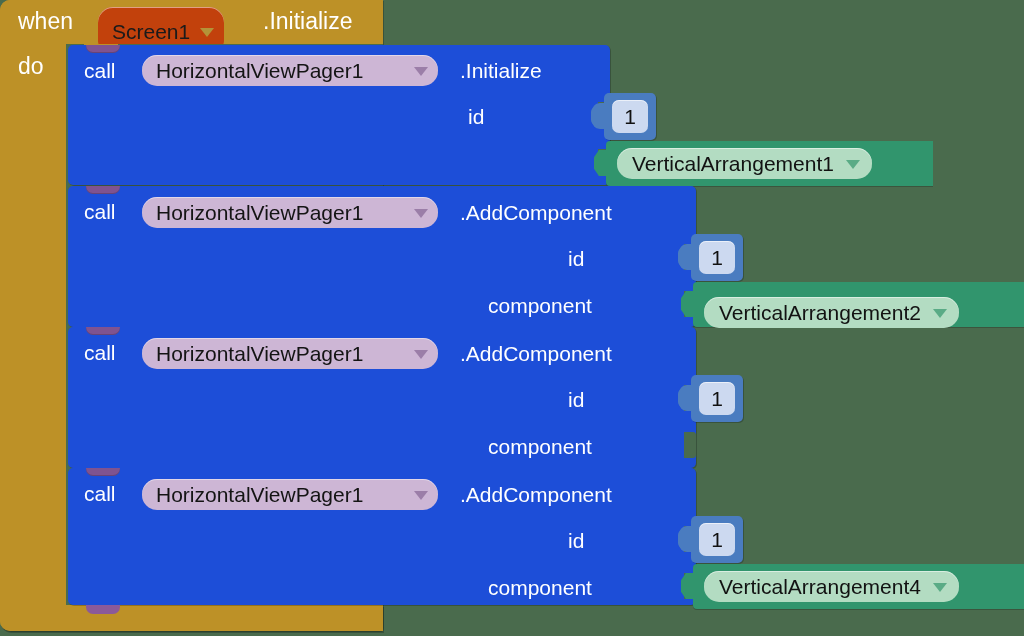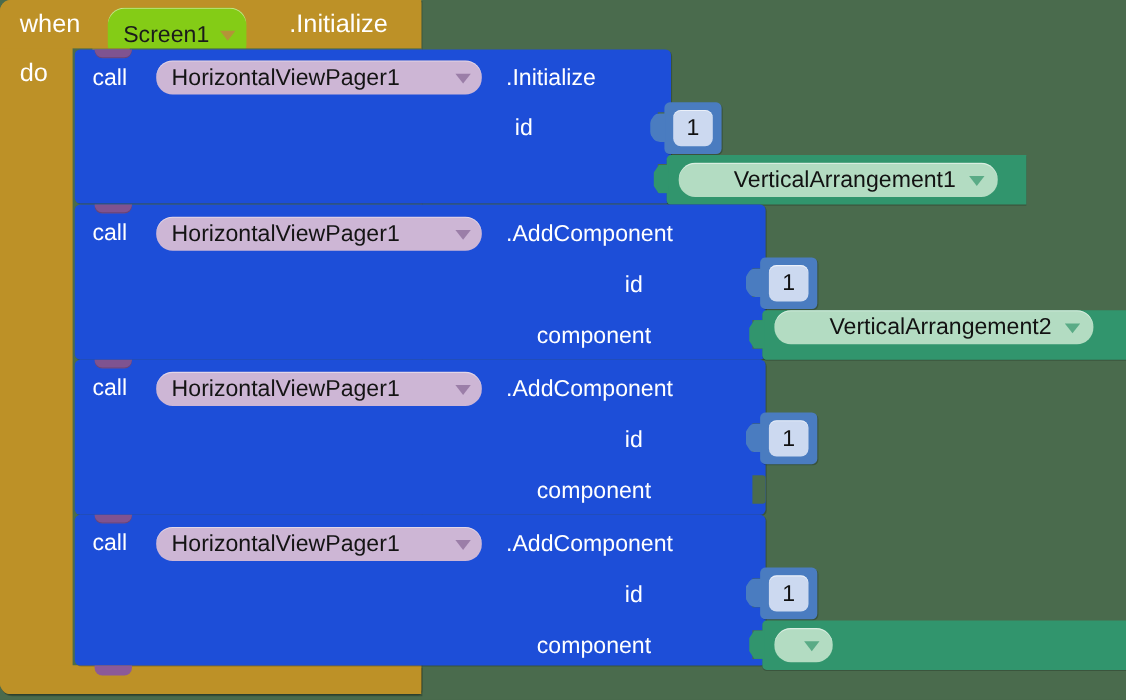--- a/index.html
+++ b/index.html
@@ -47,21 +47,21 @@
     position:absolute;left:84px;top:605px;width:34px;height:9px;
     background:#bd9127;border-bottom-left-radius:7px;border-bottom-right-radius:7px;
   }
 
   .when-label{left:18px;top:11px;font-size:23px;}
   .dot-init{left:263px;top:11px;font-size:23px;}
   .do-label{left:18px;top:56px;font-size:23px;}
 
   .field-gold{
     position:absolute;left:98px;top:7px;height:49px;
-    background:#84cc16;border-radius:15px;
+    background:#c2410c;border-radius:15px;
     display:flex;align-items:center;padding:0 10px 0 14px;
     box-shadow:inset 0 1px 0 rgba(255,255,255,.5);
     justify-content:flex-end;
   }
   .field-gold .ftxt{font-size:21px;color:#1b1b1b;line-height:21px;}
   .tri-gold{
     width:0;height:0;margin-left:10px;margin-top:2px;
     border-left:7px solid transparent;border-right:7px solid transparent;
     border-top:9px solid #b49338;
   }
@@ -130,21 +130,21 @@
   }
   .comp-plug{
     position:absolute;width:14px;height:26px;background:#31956d;
     clip-path:polygon(100% 0,100% 100%,35% 100%,0 72%,0 28%,35% 0);
   }
   .comp-field{
     position:absolute;height:31px;background:#b3dcc2;border-radius:15px;
     display:flex;align-items:center;padding:0 12px 0 15px;
     box-shadow:inset 0 1px 0 rgba(255,255,255,.5);
   }
-  .comp-field .ftxt{font-size:21px;color:#121212;line-height:21px;white-space:nowrap;margin-left:35px;}
+  .comp-field .ftxt{font-size:21px;color:#121212;line-height:21px;white-space:nowrap;}
   .tri-green{
     width:0;height:0;margin-left:12px;margin-top:2px;
     border-left:7px solid transparent;border-right:7px solid transparent;
     border-top:9px solid #5aab86;
   }
 </style>
 </head>
 <body>
 
 <div id="canvas">
@@ -217,21 +217,21 @@
 
   <div class="num" style="left:691px;top:234px;width:52px;height:47px;">
     <div class="num-plug" style="left:-13px;top:10px;"></div>
     <div class="num-field" style="left:8px;top:7px;width:36px;height:33px;">
       <span class="ftxt">1</span>
     </div>
   </div>
 
   <div class="comp" style="left:693px;top:282px;width:331px;height:45px;">
     <div class="comp-plug" style="left:-12px;top:9px;"></div>
-    <div class="comp-field" style="left:11px;top:0;">
+    <div class="comp-field" style="left:11px;top:15px;">
       <span class="ftxt">VerticalArrangement2</span>
       <span class="tri-green"></span>
     </div>
   </div>
 
   <div class="blk call" style="left:68px;top:327px;width:628px;height:141px;">
     <div class="call-notch"></div>
     <div class="call-word" style="top:15px;">call</div>
     <div class="field-purple" style="left:74px;top:11px;">
       <span class="ftxt">HorizontalViewPager1</span>
@@ -275,17 +275,18 @@
   <div class="num" style="left:691px;top:516px;width:52px;height:47px;">
     <div class="num-plug" style="left:-13px;top:10px;"></div>
     <div class="num-field" style="left:8px;top:7px;width:36px;height:33px;">
       <span class="ftxt">1</span>
     </div>
   </div>
 
   <div class="comp" style="left:693px;top:564px;width:331px;height:45px;">
     <div class="comp-plug" style="left:-12px;top:9px;"></div>
     <div class="comp-field" style="left:11px;top:7px;">
+      <span class="ftxt">VerticalArrangement4</span>
       <span class="tri-green"></span>
     </div>
   </div>
 
 </div>
 
 </body></html>

